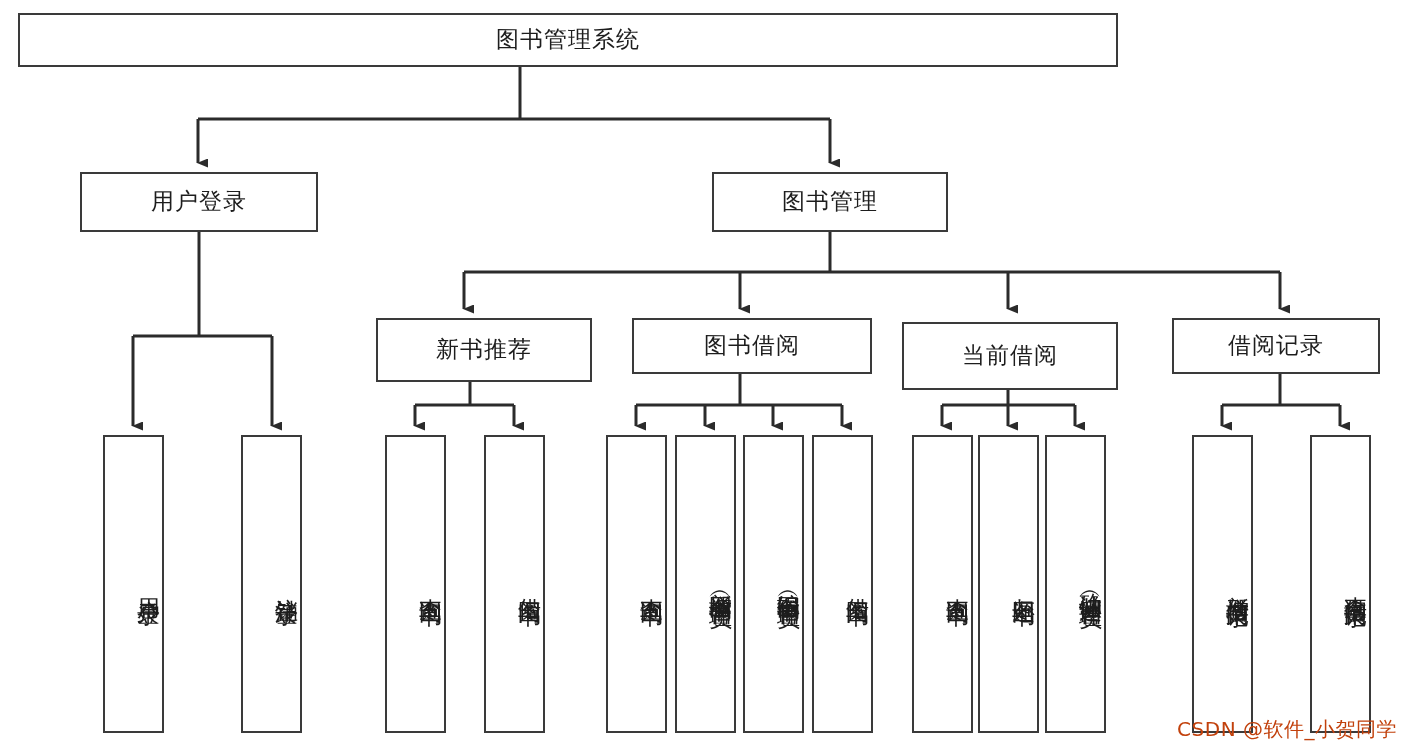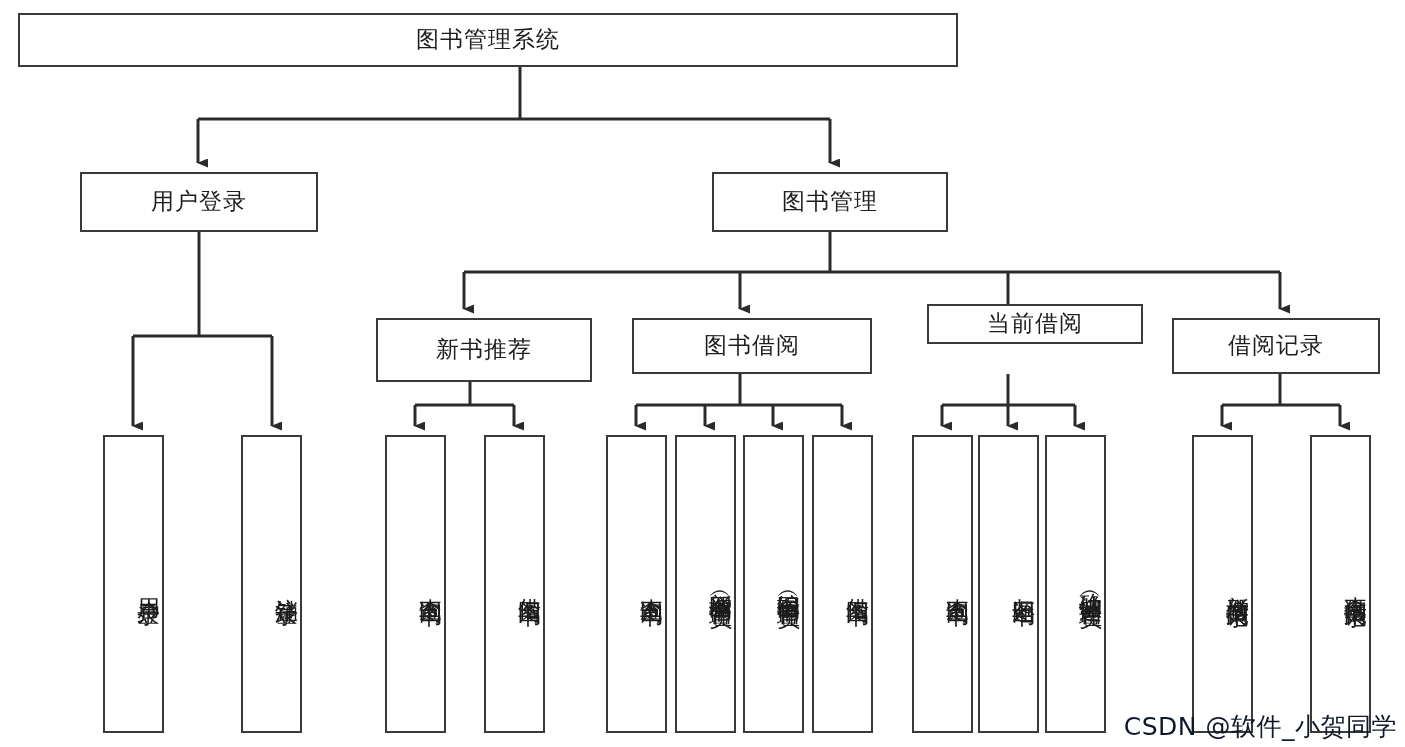--- a/index.html
+++ b/index.html
@@ -57,22 +57,22 @@
     text-orientation: upright;
     display: block;
   }
   .node-root {
     font-size: 24px;
   }
   .watermark {
     position: absolute;
     right: 8px;
     bottom: 4px;
-    font-size: 25px;
-    color: #0f172a;
+    font-size: 20px;
+    color: #c2410c;
     letter-spacing: 0.5px;
     white-space: nowrap;
     font-family: "DejaVu Sans", "Liberation Sans", sans-serif;
   }
 </style>
 </head>
 <body>
 
 <div id="canvas">
 
@@ -121,41 +121,41 @@
       <path d="M1008,405 L1008,426" marker-end="url(#arrowhead)"></path>
       <path d="M1075,405 L1075,426" marker-end="url(#arrowhead)"></path>
 
       <path d="M1280,374 L1280,405"></path>
       <path d="M1222,405 L1340,405"></path>
       <path d="M1222,405 L1222,426" marker-end="url(#arrowhead)"></path>
       <path d="M1340,405 L1340,426" marker-end="url(#arrowhead)"></path>
     </g>
   </svg>
 
-  <div class="node horiz node-root" style="left:18px; top:13px; width:940px; height:54px;">
+  <div class="node horiz node-root" style="left:18px; top:13px; width:1100px; height:54px;">
     <span>图书管理系统</span>
   </div>
 
   <div class="node horiz" style="left:80px; top:172px; width:238px; height:60px;">
     <span>用户登录</span>
   </div>
 
   <div class="node horiz" style="left:712px; top:172px; width:236px; height:60px;">
     <span>图书管理</span>
   </div>
 
   <div class="node horiz" style="left:376px; top:318px; width:216px; height:64px;">
     <span>新书推荐</span>
   </div>
 
   <div class="node horiz" style="left:632px; top:318px; width:240px; height:56px;">
     <span>图书借阅</span>
   </div>
 
-  <div class="node horiz" style="left:902px; top:304px; width:216px; height:40px;margin-left:25px;">
+  <div class="node horiz" style="left:902px; top:322px; width:216px; height:68px;">
     <span>当前借阅</span>
   </div>
 
   <div class="node horiz" style="left:1172px; top:318px; width:208px; height:56px;">
     <span>借阅记录</span>
   </div>
 
   <div class="node vert" style="left:103px; top:435px; width:61px; height:298px;">
     <span>用户登录</span>
   </div>

